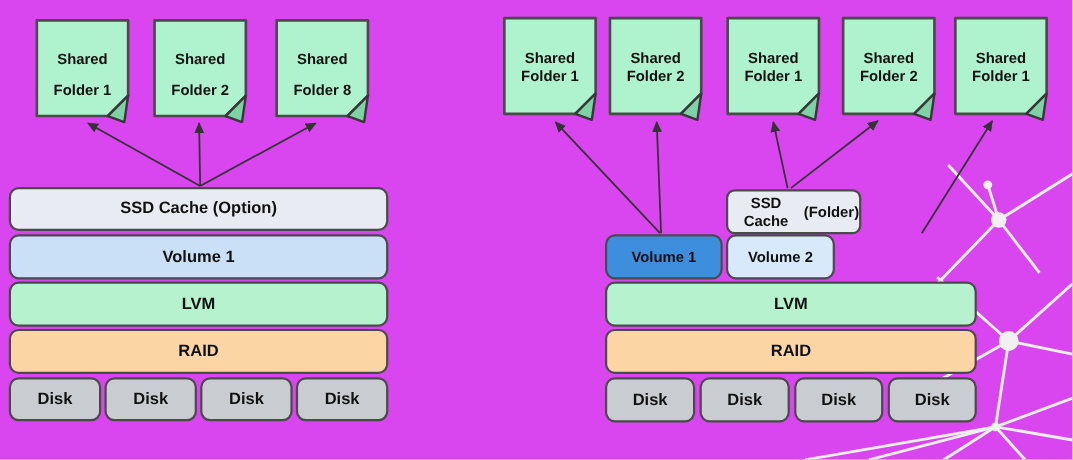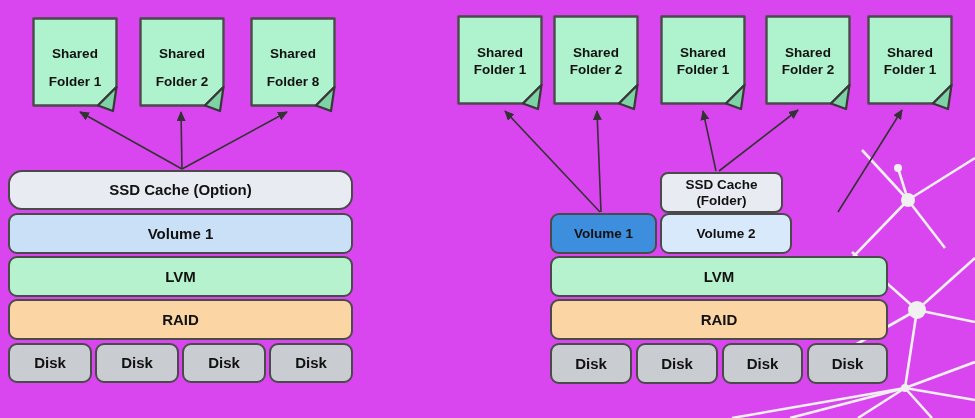--- a/index.html
+++ b/index.html
@@ -108,21 +108,21 @@
       <svg width="86" height="98" viewBox="0 0 86 98">
         <path class="note-body" d="M1.5 1.5 H84.5 V70 L66 88.5 H1.5 Z"></path>
         <path class="note-flap" d="M84.5 70 L66 88.5 L81 94 Z"></path>
       </svg>
       <div class="folder-text loose">
         <div>Shared</div>
         <div>Folder 8</div>
       </div>
     </div>
 
-    <div class="layer ssd" style="left:8px; top:170px; width:345px; height:40px;border-radius:14px;">
+    <div class="layer ssd" style="left:8px; top:170px; width:345px; height:40px;">
         <span>SSD Cache (Option)</span>
       </div>
     <div class="layer vol-left" style="left:8px; top:213px; width:345px; height:41px;">
         <span>Volume 1</span>
       </div>
     <div class="layer lvm" style="left:8px; top:256px; width:345px; height:41px;">
         <span>LVM</span>
       </div>
     <div class="layer raid" style="left:8px; top:299px; width:345px; height:41px;">
         <span>RAID</span>
@@ -192,29 +192,29 @@
       <svg width="86" height="98" viewBox="0 0 86 98">
         <path class="note-body" d="M1.5 1.5 H84.5 V70 L66 88.5 H1.5 Z"></path>
         <path class="note-flap" d="M84.5 70 L66 88.5 L81 94 Z"></path>
       </svg>
       <div class="folder-text tight">
         <div>Shared</div>
         <div>Folder 1</div>
       </div>
     </div>
 
-    <div class="layer ssd small-font" style="left:660px; top:172px; width:123px; height:41px; flex-direction:column; border-radius:8px;">
+    <div class="layer ssd small-font" style="left:660px; top:172px; width:123px; height:41px; flex-direction:row; border-radius:8px;">
       <div>SSD Cache</div>
       <div>(Folder)</div>
     </div>
 
     <div class="layer vol1 small-font" style="left:550px; top:213px; width:107px; height:41px;">
         <span>Volume 1</span>
       </div>
-    <div class="layer vol2 small-font" style="left:660px; top:213px; width:132px; height:41px;">
+    <div class="layer vol2 small-font" style="left:660px; top:213px; width:99px; height:41px;">
         <span>Volume 2</span>
       </div>
 
     <div class="layer lvm" style="left:550px; top:256px; width:338px; height:41px;">
         <span>LVM</span>
       </div>
     <div class="layer raid" style="left:550px; top:299px; width:338px; height:41px;">
         <span>RAID</span>
       </div>
 

